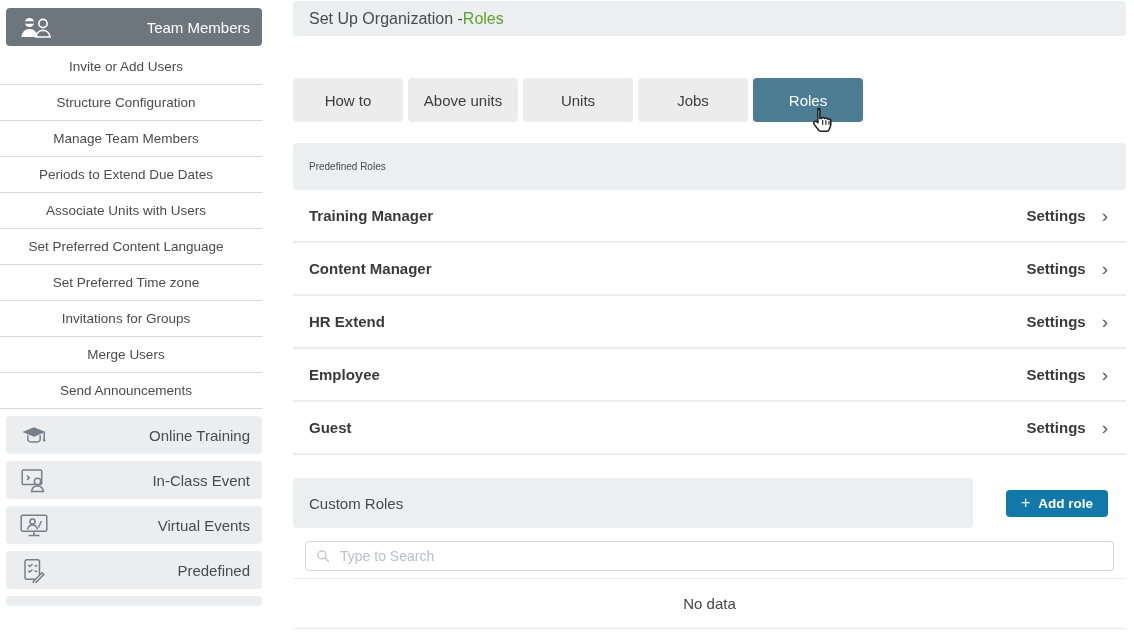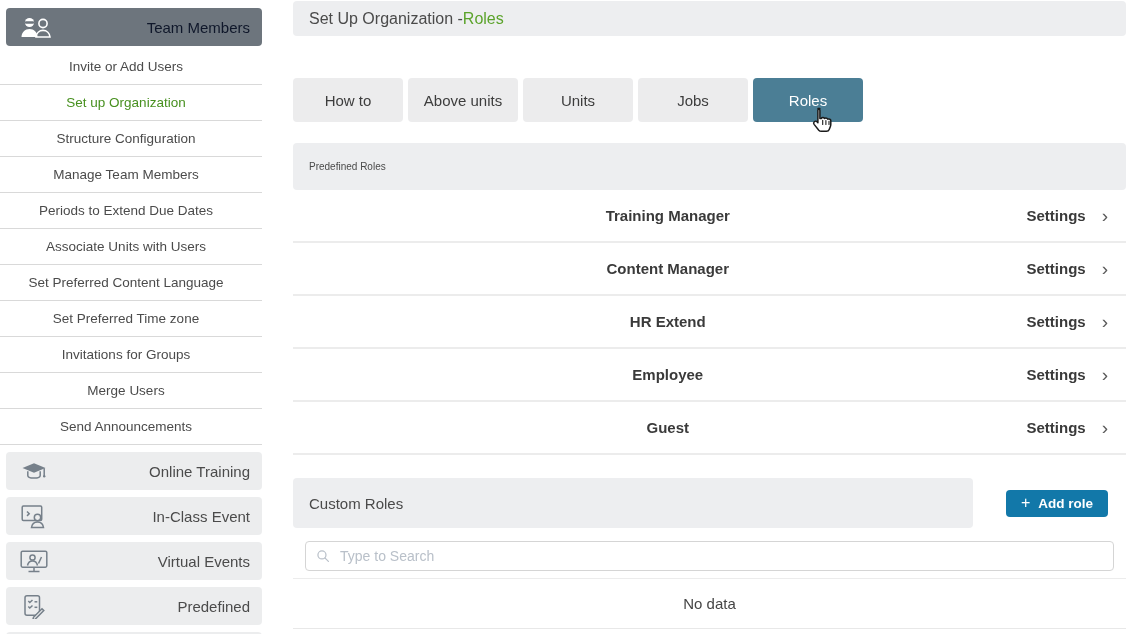--- a/index.html
+++ b/index.html
@@ -2,21 +2,21 @@
 <html><head>
 <meta charset="utf-8">
 <style>
   html,body{margin:0;padding:0;background:#fff;}
   body{font-family:"Liberation Sans", sans-serif;}
   .viewport{position:relative;width:1134px;height:634px;overflow:hidden;background:#fff;}
 
   
   .sidebar{position:absolute;left:0;top:0;width:262px;}
   .sb-header{margin:8px 0 3px 6px;height:38px;background:#6d757d;border-radius:4px;
-    display:flex;align-items:center;color:#0f172a;}
+    display:flex;align-items:center;color:#ffffff;}
   .sb-header .icon{margin-left:13px;display:flex;align-items:center;}
   .sb-header .label{flex:1;text-align:right;padding-right:12px;font-size:15px;}
   .sb-item{height:35px;line-height:35px;text-align:center;padding-right:10px;
     font-size:13.5px;color:#4b4b4b;border-bottom:1px solid #d9d9d9;cursor:pointer;}
   .sb-item.active{color:#47901f;}
   .sb-sections{margin-top:7px;}
   .sb-section{height:38px;margin:0 0 7px 6px;width:256px;background:#ecedee;border-radius:4px;
     display:flex;align-items:center;color:#4b4b4b;font-size:15px;cursor:pointer;box-sizing:border-box;}
   .sb-section .icon{margin-left:13px;width:30px;display:flex;align-items:center;justify-content:center;}
   .sb-section .label{flex:1;text-align:right;padding-right:12px;}
@@ -30,21 +30,21 @@
 
   .tabs{margin-top:42px;display:flex;gap:5px;}
   .tab{width:110px;height:44px;border-radius:4px;background:#ececed;display:flex;align-items:center;
     justify-content:center;font-size:15px;color:#3d3d3d;cursor:pointer;}
   .tab.active{background:#4b7e95;color:#fff;}
 
   .section-header{margin-top:21px;height:47px;background:#edeef0;border-radius:4px;
     display:flex;align-items:center;padding-left:16px;font-size:10px;color:#4a4a4a;box-sizing:border-box;}
 
   .role-row{height:51px;border-bottom:2px solid #ececec;display:flex;align-items:center;
-    padding:0 18px 0 16px;background:#fff;cursor:pointer;text-align:center;}
+    padding:0 18px 0 16px;background:#fff;cursor:pointer;}
   .role-name{flex:1;font-weight:bold;font-size:15px;color:#3a3a3a;}
   .settings-link{font-weight:bold;font-size:15px;color:#3a3a3a;margin-right:16px;cursor:pointer;}
   .chev{color:#5a5a5a;font-size:19px;line-height:1;font-weight:normal;}
 
   .custom-header{margin-top:23px;height:50px;display:flex;}
   .custom-title-bar{flex:1;background:#edeef0;border-radius:4px;display:flex;align-items:center;
     padding-left:16px;font-size:15px;color:#4a4a4a;}
   .custom-action{width:153px;display:flex;align-items:center;justify-content:flex-end;
     padding-right:18px;box-sizing:border-box;background:#fff;}
   .add-role-btn{height:27px;padding:0 15px;background:#1278a9;color:#fff;border:none;border-radius:4px;
@@ -76,21 +76,20 @@
           <rect x="5.8" y="5.2" width="9.4" height="2.6" rx="1.2" fill="#6d757d"></rect>
           <circle cx="24" cy="7.5" r="4.1" fill="none" stroke="#fff" stroke-width="1.6"></circle>
           <path d="M17 21c.4-3.9 3.3-6.6 7-6.6s6.6 2.7 7 6.6z" fill="none" stroke="#fff" stroke-width="1.6"></path>
         </svg>
       </span>
       <span class="label">Team Members</span>
     </div>
 
     <div class="sb-menu">
       <div class="sb-item">Invite or Add Users</div>
-      <div class="sb-item active">Set up Organization</div>
       <div class="sb-item">Structure Configuration</div>
       <div class="sb-item">Manage Team Members</div>
       <div class="sb-item">Periods to Extend Due Dates</div>
       <div class="sb-item">Associate Units with Users</div>
       <div class="sb-item">Set Preferred Content Language</div>
       <div class="sb-item">Set Preferred Time zone</div>
       <div class="sb-item">Invitations for Groups</div>
       <div class="sb-item">Merge Users</div>
       <div class="sb-item">Send Announcements</div>
     </div>

